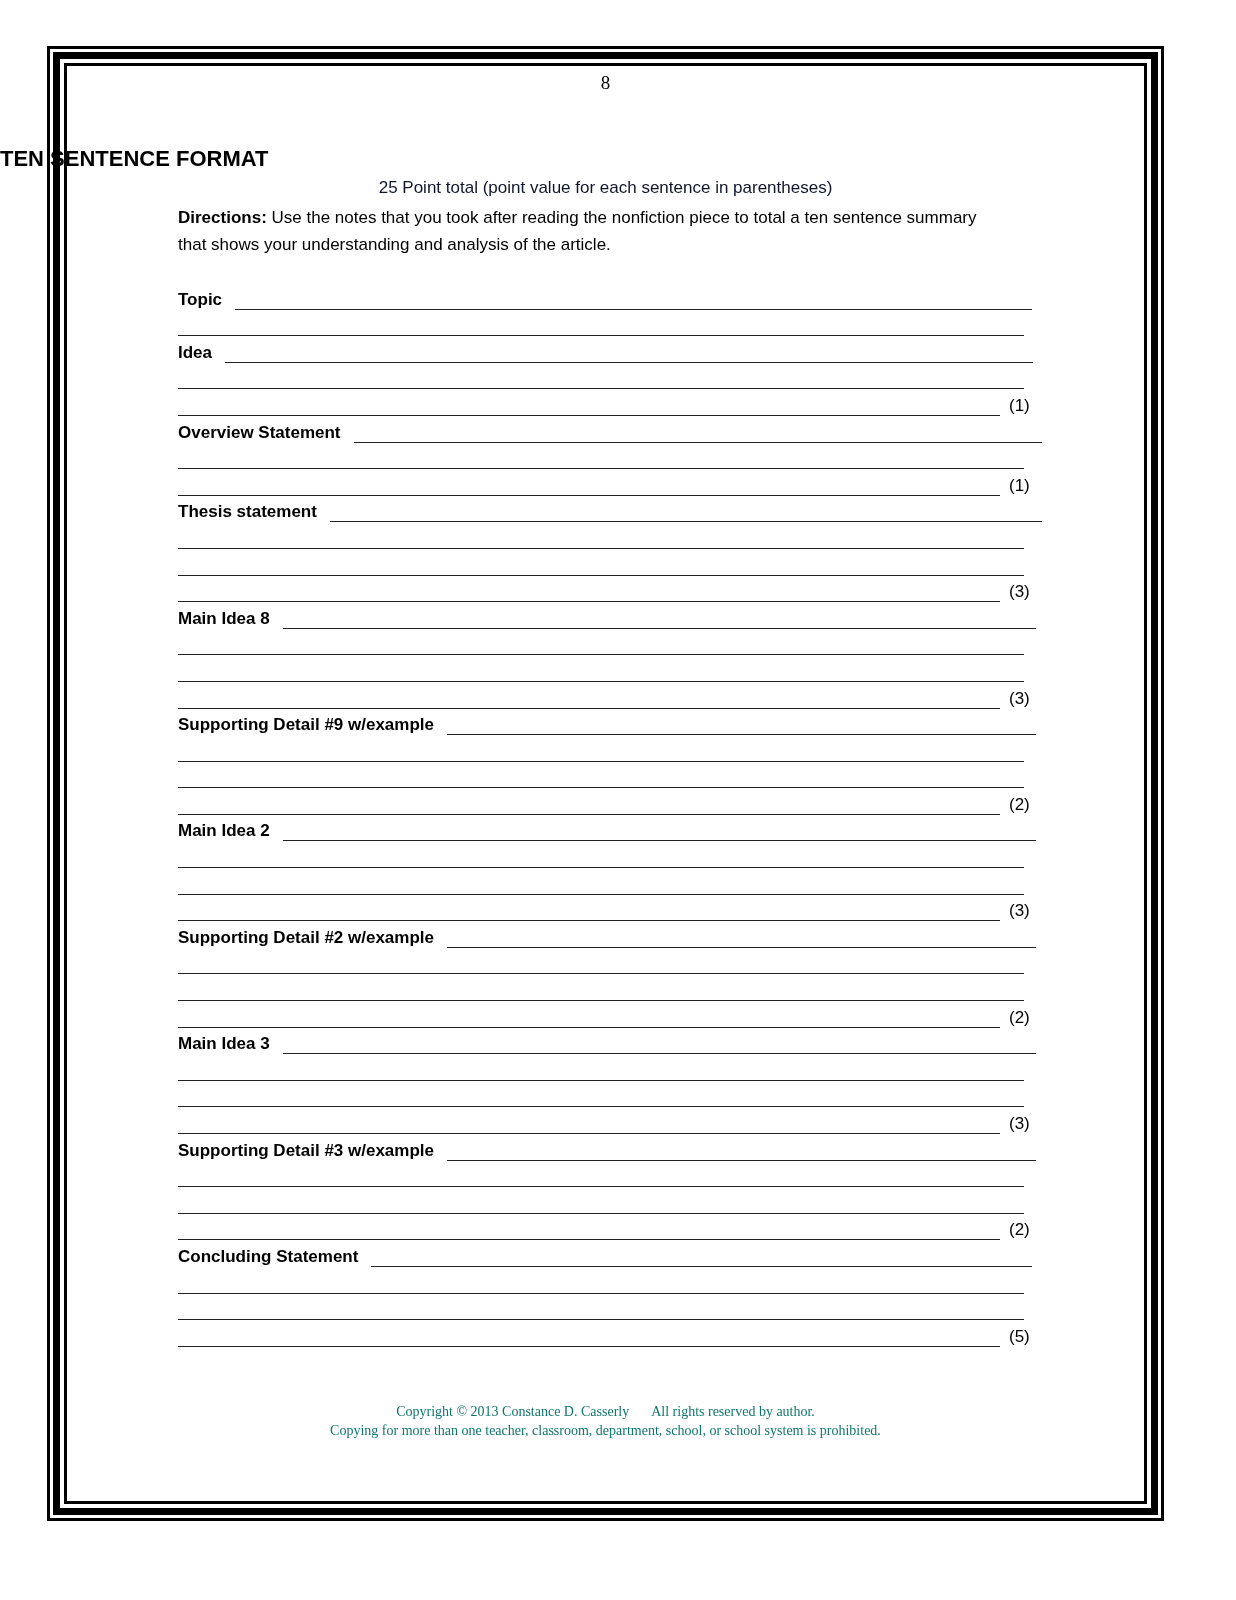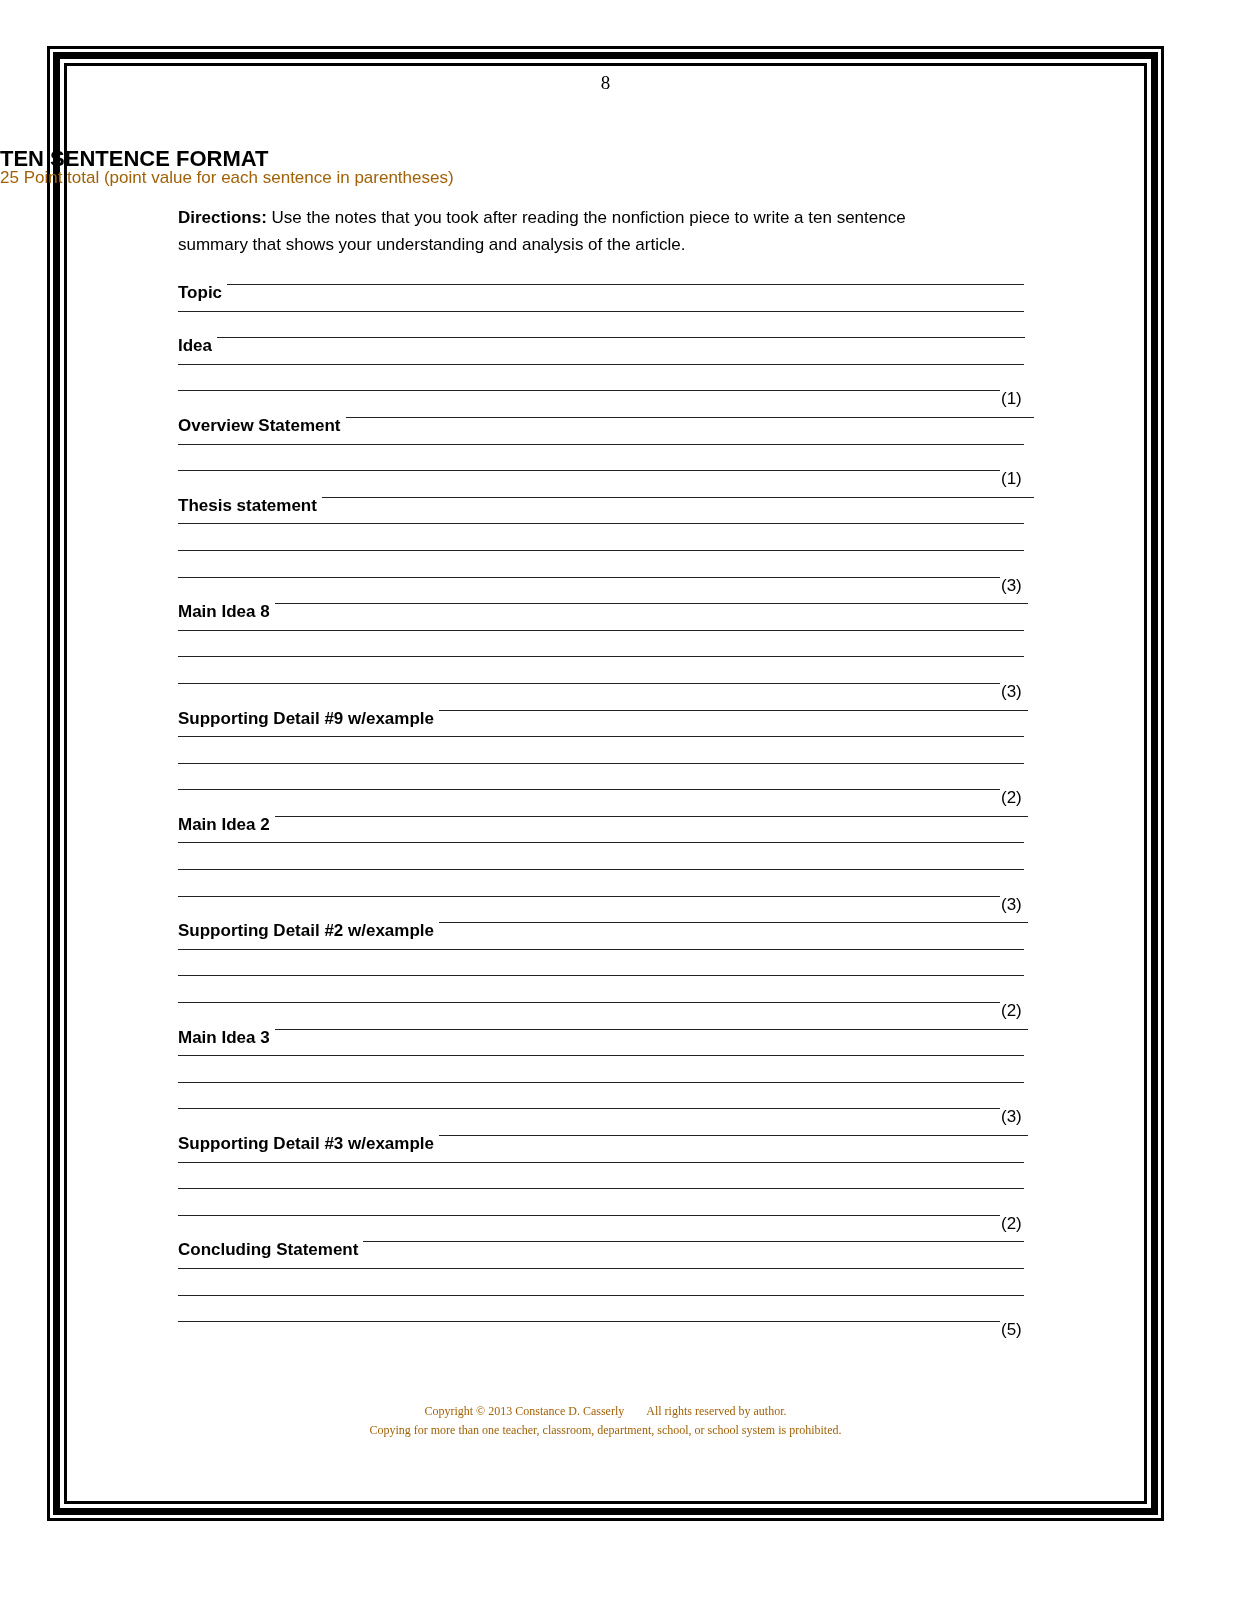--- a/index.html
+++ b/index.html
@@ -19,53 +19,53 @@
   .page-num {
     position: absolute; left: 0; width: 1211px; top: 72px; text-align: center;
     font-family: "Liberation Serif", serif; font-size: 19px; color: #000;
   }
   .title {
     position: absolute; left: 0; width: 1211px; top: 146px; text-align: left;
     font-family: "Liberation Sans", sans-serif; font-weight: bold; font-size: 22px; color: #000;
     letter-spacing: 0px;
   }
   .subtitle {
-    position: absolute; left: 0; width: 1211px; top: 168px; text-align: left;
-    font-family: "Liberation Sans", sans-serif; font-size: 17px; color: #a16207;
+    position: absolute; left: 0; width: 1211px; top: 178px; text-align: center;
+    font-family: "Liberation Sans", sans-serif; font-size: 17px; color: #0f172a;
   }
   .directions {
     position: absolute; left: 178px; top: 204px; width: 800px;
     font-family: "Liberation Sans", sans-serif; font-size: 17px; line-height: 27px; color: #000;
   }
   .directions b { font-weight: bold; }
   .form { position: absolute; left: 178px; top: 283px; width: 860px; }
   .row {
-    position: relative; height: 26.6px; display: flex; 
-    font-family: "Liberation Sans", sans-serif; font-size: 17px; color: #000;
+    position: relative; height: 26.6px; display: flex; align-items: flex-end;
+    font-family: "Liberation Sans", sans-serif; font-size: 17px; color: #000; gap: 8px;
   }
   .row .label { font-weight: bold; padding-right: 5px; white-space: nowrap; line-height: 20px; }
   .row .line { flex: 0 0 auto; border-bottom: 1.6px solid #222; height: 1px; margin-bottom: 0; }
   .row .pts { line-height: 20px; padding-left: 1px; white-space: nowrap; }
   .footer {
     position: absolute; left: 0; width: 1211px; top: 1402px; text-align: center;
-    font-family: "Liberation Serif", serif; font-size: 12px; line-height: 19px; color: #a16207;
+    font-family: "Liberation Serif", serif; font-size: 14px; line-height: 19px; color: #0f766e;
   }
   .footer .gap { display: inline-block; width: 22px; }
 </style>
 </head>
 <body>
 
 <div class="frame-outer"></div>
 <div class="frame-mid"></div>
 <div class="frame-inner"></div>
 
 <div class="page-num">8</div>
 <div class="title">TEN SENTENCE FORMAT</div>
 <div class="subtitle">25 Point total (point value for each sentence in parentheses)</div>
-<div class="directions"><b>Directions:</b><span> Use the notes that you took after reading the nonfiction piece to write a ten sentence summary that shows your understanding and analysis of the article.</span></div>
+<div class="directions"><b>Directions:</b><span> Use the notes that you took after reading the nonfiction piece to total a ten sentence summary that shows your understanding and analysis of the article.</span></div>
 
 <div class="form" id="form">
     <div class="row">
       <span class="label">Topic</span>
       <span class="line" style="width: 797px;"></span>
     </div>
     <div class="row">
       <span class="line" style="width: 846px;"></span>
     </div>
     <div class="row">

